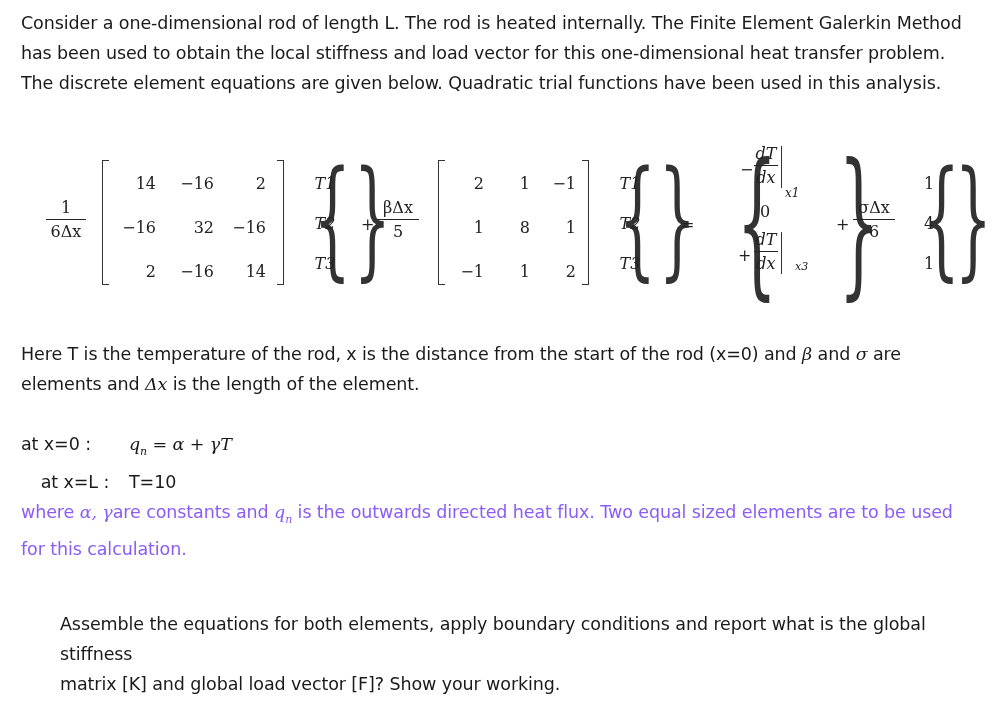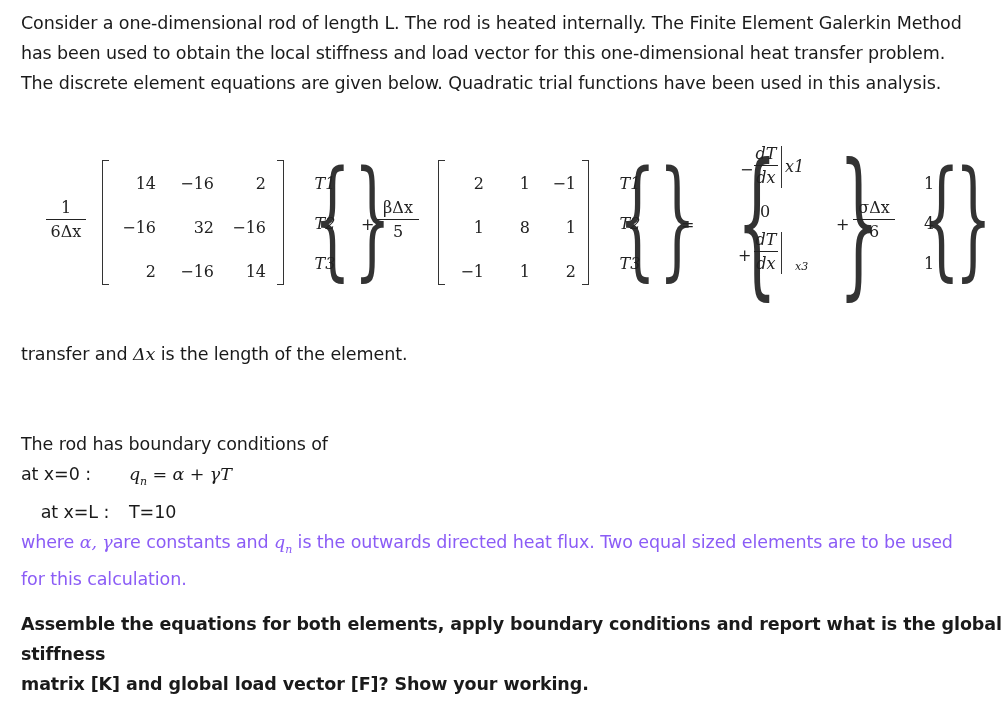--- a/index.html
+++ b/index.html
@@ -1,20 +1,20 @@
 <!DOCTYPE html>
 <html><head>
 <meta charset="utf-8">
 <style>
   html, body { margin:0; padding:0; background:#ffffff; }
   body { width:1003px; height:724px; position:relative; overflow:hidden;
          font-family:"DejaVu Sans", "Liberation Sans", sans-serif; color:#1a1a1a; }
   .para { position:absolute; left:21px; font-size:17.5px; line-height:30px; letter-spacing:-0.1px; }
   .muted { color:#8b5cf6; }
-  .bold { font-weight:bold; }
+  .bold { font-weight:normal;margin-left:39px; }
   .math { font-family:"DejaVu Serif", "Liberation Serif", serif; }
   .mi { font-family:"DejaVu Serif", "Liberation Serif", serif; font-style:italic; }
 
   
   .eq { position:absolute; top:140px; left:0; width:1003px; height:175px;
         font-family:"DejaVu Serif", "Liberation Serif", serif; font-size:16px; color:#222; }
   .abs { position:absolute; }
   .frac { position:absolute; text-align:center; }
   .frac .num, .frac .den { display:block; }
   .frac .bar { display:block; border-top:1px solid #222; margin:2px 0; }
@@ -101,21 +101,21 @@
   <div class="brace" style="left:706px; top:-4px; font-size:160px; line-height:172px; transform:scaleX(0.4);">{</div>
   <div class="abs" style="left:738px; top:4px; width:90px;">
     <div style="position:relative; height:50px;">
       <span class="abs" style="left:2px; top:16px;">−</span>
       <div class="frac" style="left:16px; top:0; width:24px;">
         <span class="num mi">dT</span>
         <span class="bar"></span>
         <span class="num mi">dx</span>
       </div>
       <span class="abs" style="left:43px; top:2px; height:42px; border-left:1px solid #333;"></span>
-      <span class="abs mi" style="left:47px; top:13px; font-size:16px;">x1</span>
+      <span class="abs mi" style="left:47px; top:42px; font-size:12px;">x1</span>
     </div>
     <div style="position:relative; height:36px;">
       <span class="abs" style="left:22px; top:8px;">0</span>
     </div>
     <div style="position:relative; height:50px;">
       <span class="abs" style="left:0px; top:16px;">+</span>
       <div class="frac" style="left:16px; top:0; width:24px;">
         <span class="num mi">dT</span>
         <span class="bar"></span>
         <span class="num mi">dx</span>
@@ -138,26 +138,28 @@
   <div class="vec abs" style="left:918px; top:24px; width:22px;">
     <span>1</span>
     <span>4</span>
     <span>1</span>
   </div>
   <div class="brace" style="left:932px; top:8px; font-size:130px; line-height:140px; transform:scaleX(0.45);">}</div>
 </div>
 
 <div class="para" style="top:339px;">
   <div>
-    <span>transfer and </span><span class="mi">Δx</span><span> is the length of the element.</span>
+    <span>Here T is the temperature of the rod, x is the distance from the start of the rod (x=0) and </span><span class="mi">β</span><span> and </span><span class="mi">σ</span><span> are</span>
+  </div>
+  <div>
+    <span>elements and </span><span class="mi">Δx</span><span> is the length of the element.</span>
   </div>
 </div>
 
 <div class="para" style="top:429px;">
-  <div>The rod has boundary conditions  of</div>
   <div>
     <span style="display:inline-block; width:108px;">at x=0 :</span><span class="mi">q</span><sub class="mi">n</sub><span class="math" style="font-style:italic;"> = α + γT</span>
   </div>
   <div>
     <span style="display:inline-block; width:108px;text-align:center;">at x=L :</span><span>T=10</span>
   </div>
   <div class="muted">
     <span>where </span><span class="mi">α, γ</span><span>are constants and </span><span class="mi">q</span><sub class="mi">n</sub><span> is the outwards directed heat flux. Two equal sized elements are to be used</span>
   </div>
   <div class="muted">for this calculation.</div>

